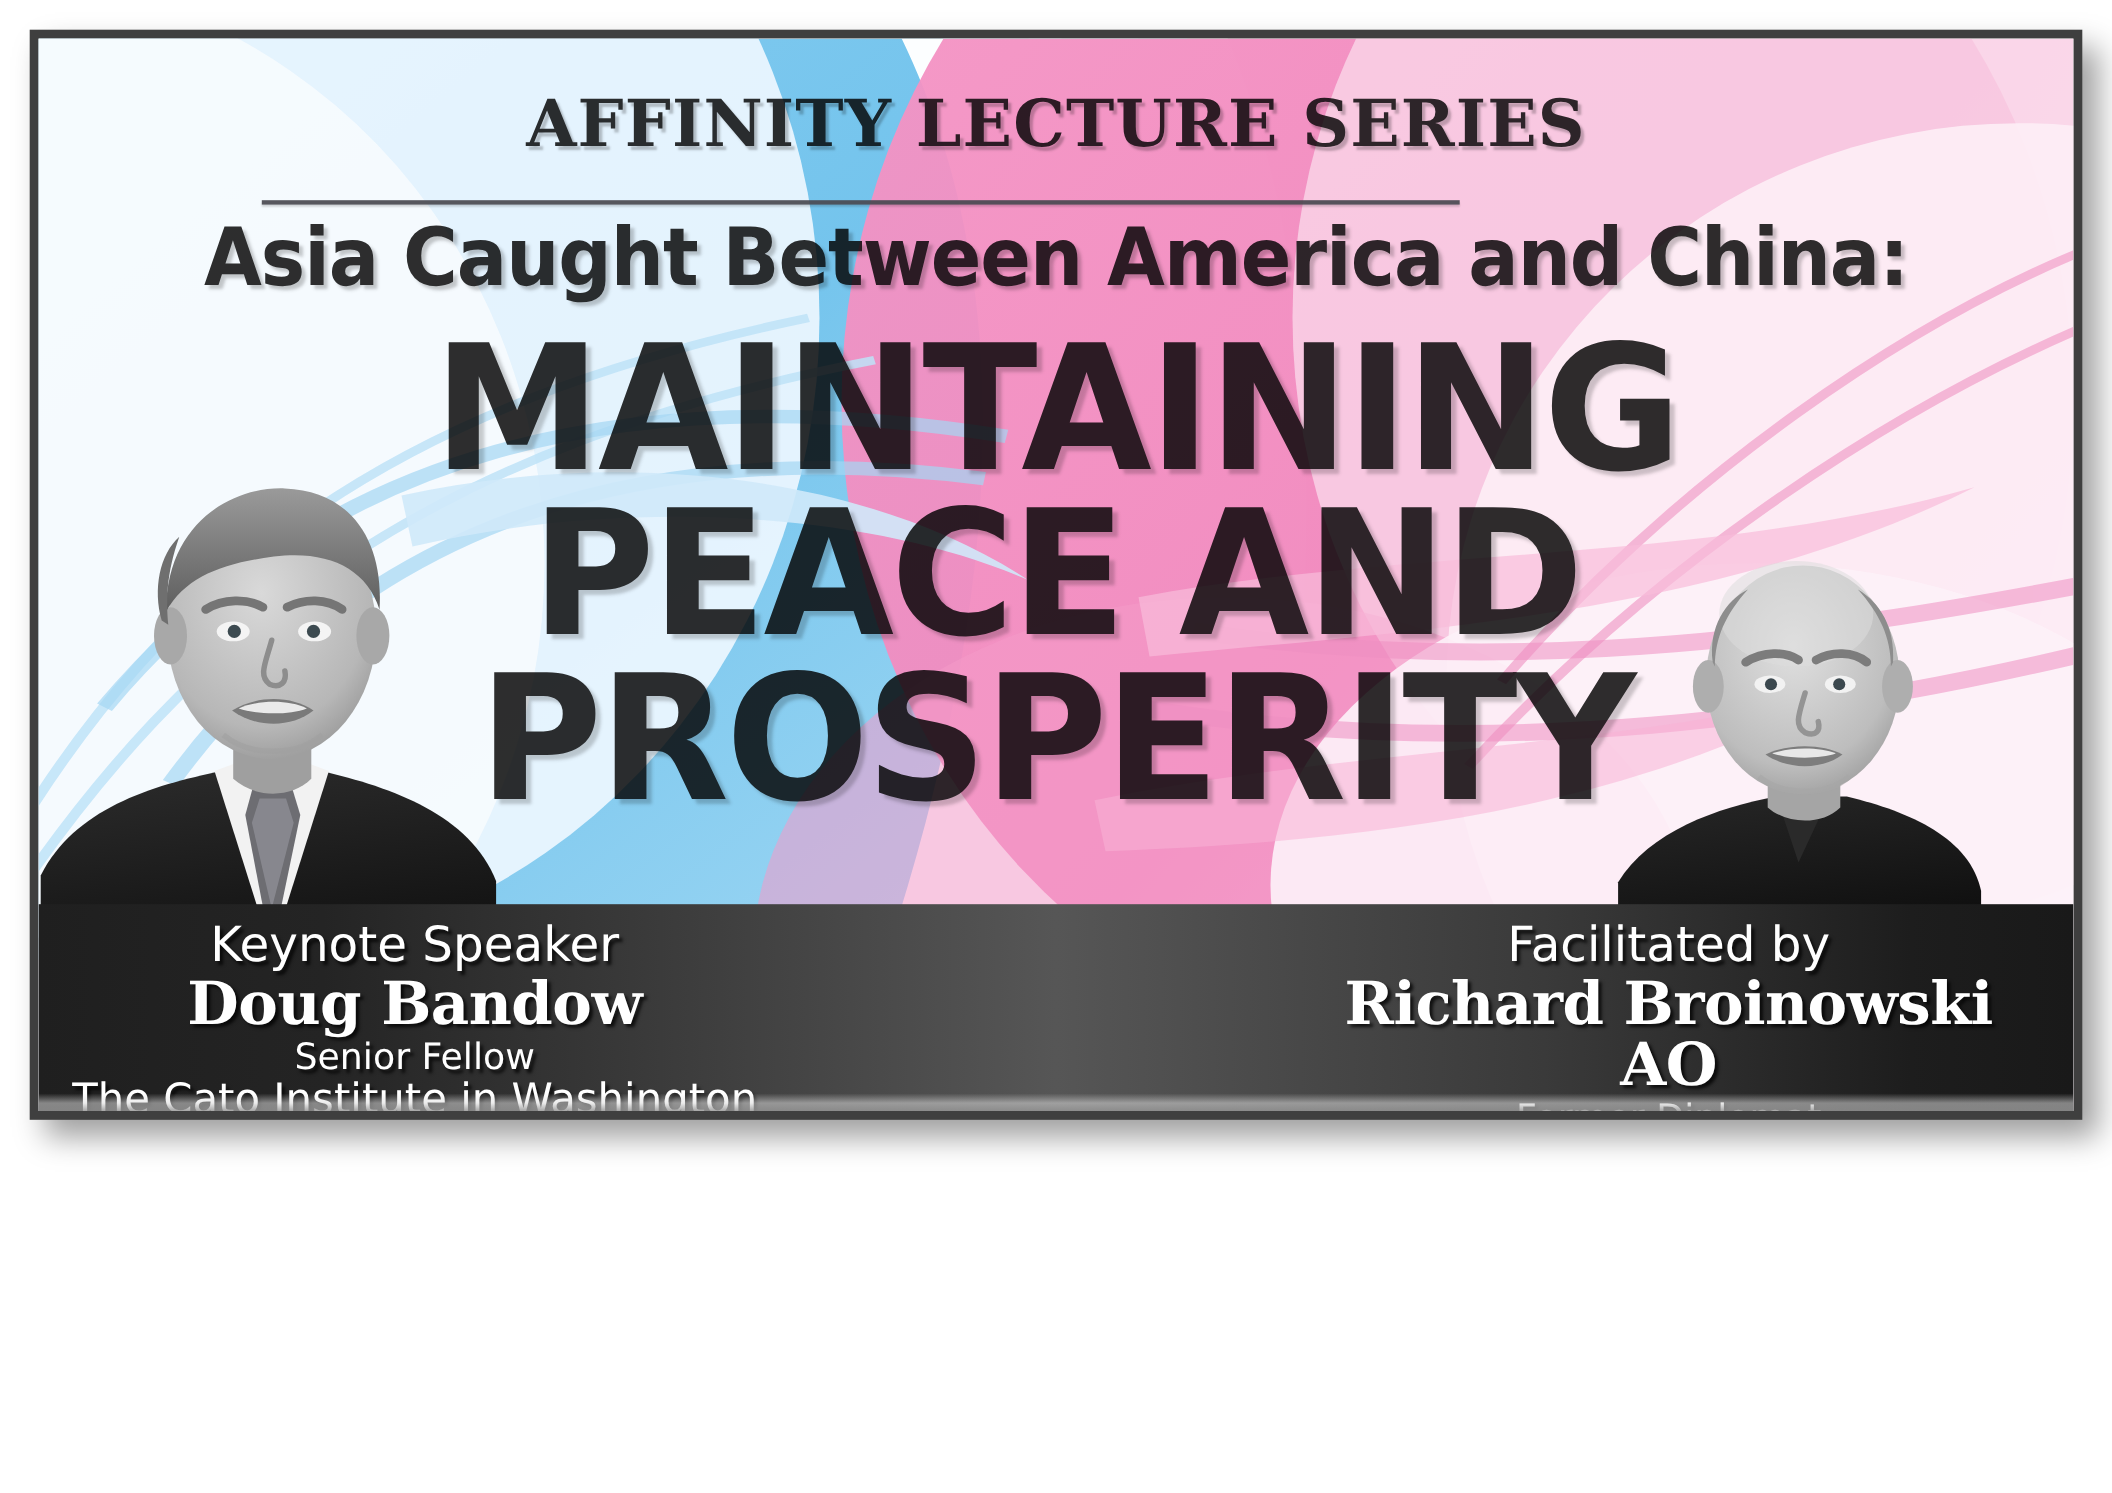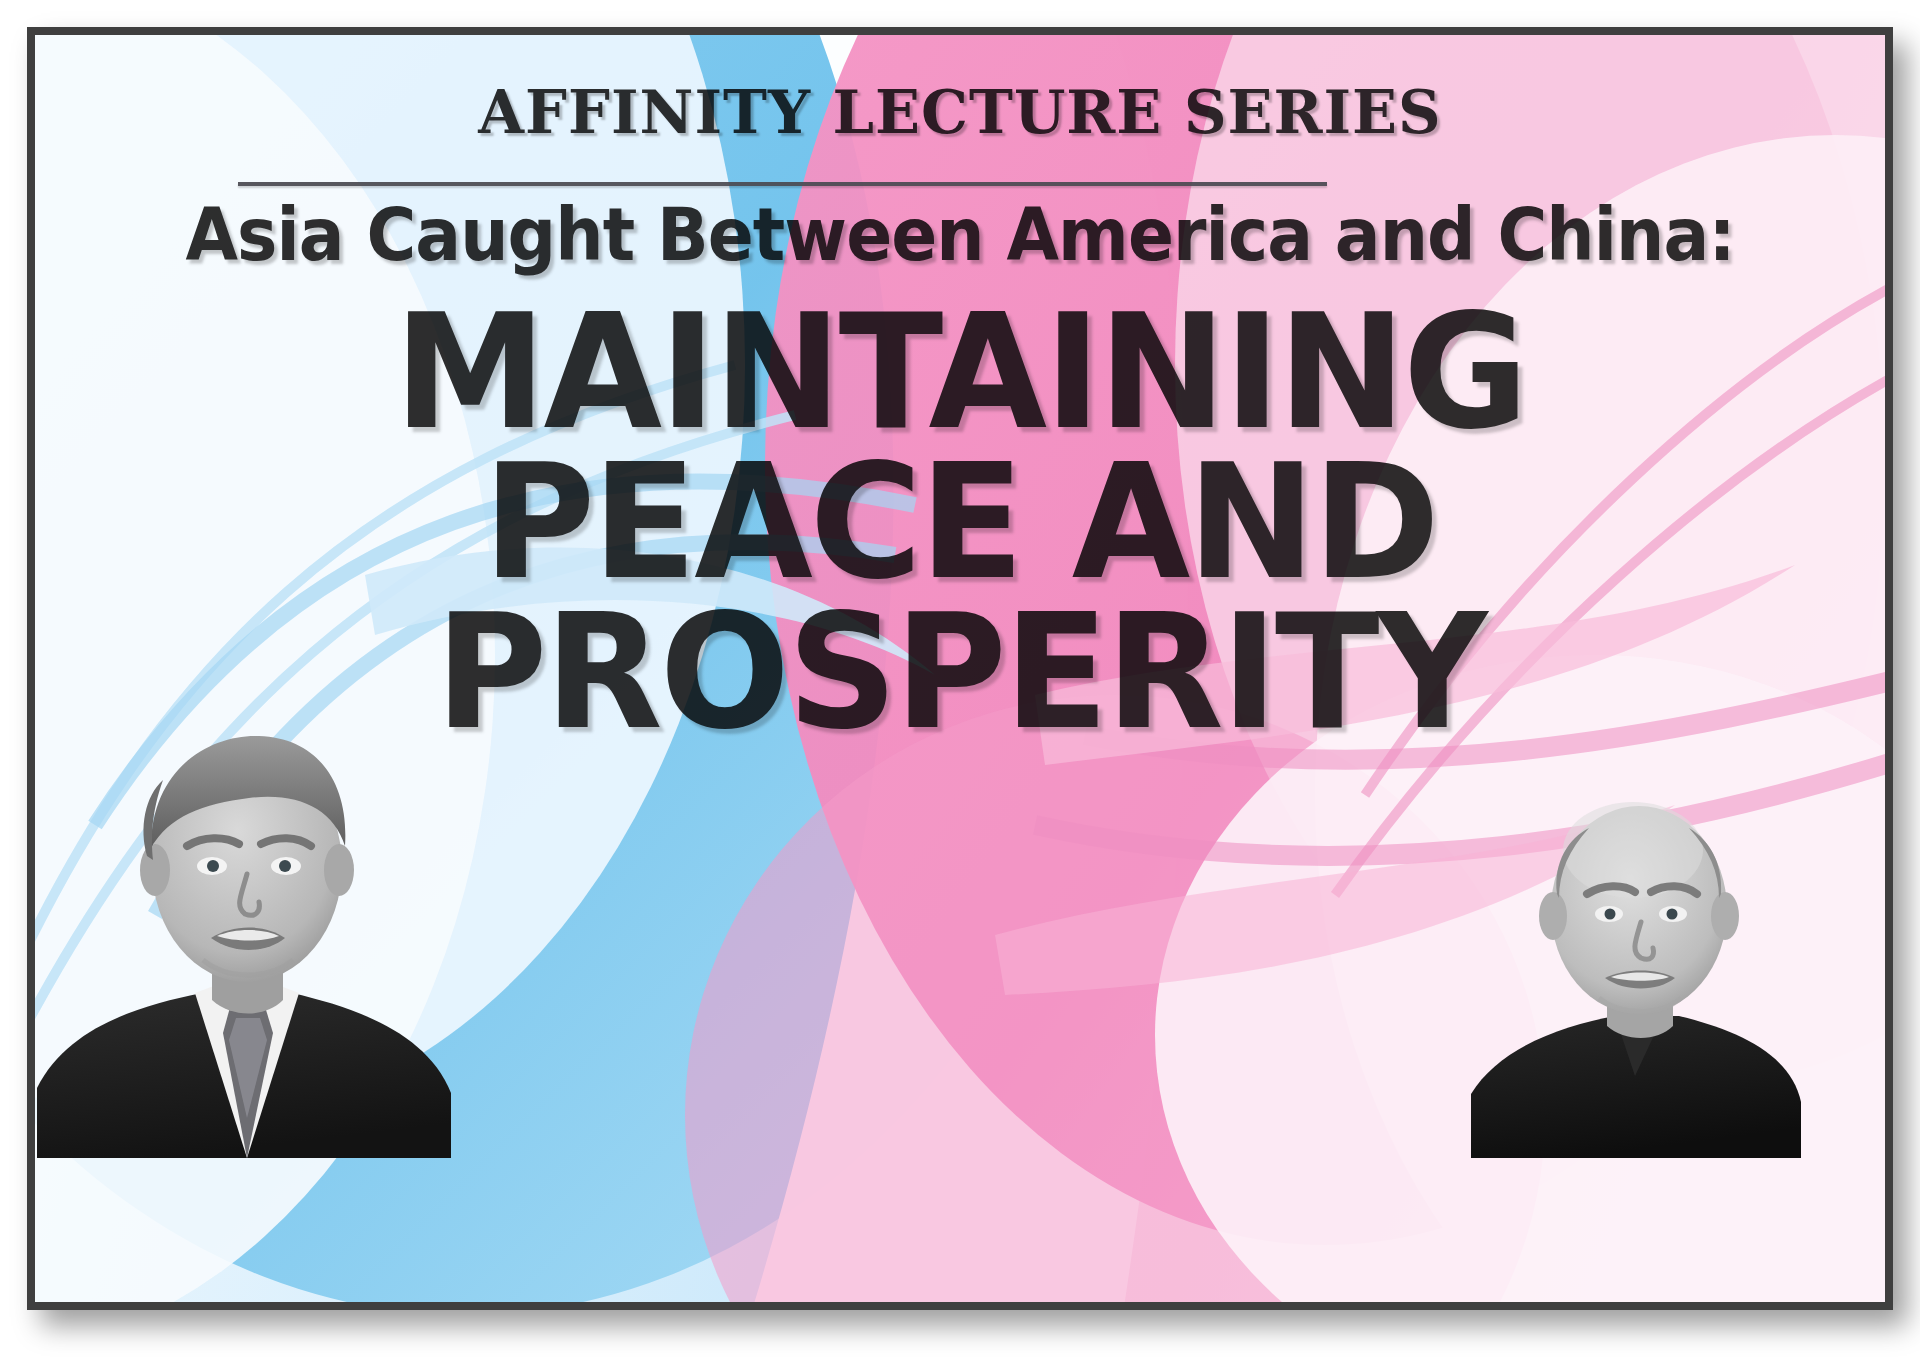--- a/index.html
+++ b/index.html
@@ -2,21 +2,21 @@
 <html><head>
 <meta charset="utf-8">
 <style>
   html,body{margin:0;padding:0;background:#ffffff;}
   body{width:1920px;height:1357px;overflow:hidden;font-family:"Liberation Sans",sans-serif;}
 
   #poster-root{position:relative;width:1920px;height:1357px;background:#ffffff;}
 
   
   .frame{
-    position:absolute;left:27px;top:27px;width:1866px;height:1283px;
+    position:absolute;left:27px;top:27px;width:1866px;height:991px;
     background:#3f3f3f;
     box-shadow:14px 16px 26px rgba(0,0,0,.38);
     box-sizing:border-box;
   }
   .frame-inner{
     position:absolute;left:8px;top:8px;right:8px;bottom:8px;
     overflow:hidden;background:#ffffff;
   }
 
   
@@ -288,17 +288,33 @@
             <circle cx="207" cy="156" r="5.5" fill="#3b484e"></circle>
 
             <path d="M176 164 C 170 184, 166 194, 176 200 C 186 204, 190 198, 188 190" stroke="#949494" stroke-width="5" fill="none" stroke-linecap="round"></path>
 
             <path d="M140 220 C 160 210, 192 210, 210 220 C 192 234, 160 234, 140 220 Z" fill="#7d7d7d"></path>
             <path d="M146 219 C 162 213, 190 213, 204 219 C 190 224, 162 224, 146 219 Z" fill="#e8e8e8"></path>
             <path d="M134 240 C 156 258, 196 258, 216 240" stroke="#a6a6a6" stroke-width="5" fill="none" opacity="0.6"></path>
           </svg>
         </div>
 
+        <div class="speaker-bar">
+
+          <div class="sp-block" id="speaker-left">
+            <div class="sp-role">Keynote Speaker</div>
+            <div class="sp-name">Doug Bandow</div>
+            <div class="sp-title">Senior Fellow</div>
+            <div class="sp-org">The Cato Institute in Washington</div>
+          </div>
+
+          <div class="sp-block" id="speaker-right">
+            <div class="sp-role">Facilitated by</div>
+            <div class="sp-name">Richard Broinowski AO</div>
+            <div class="sp-title">Former Diplomat</div>
+          </div>
+
+        </div>
 
       </div>
     </div>
   </div>
 </div>
 
 </body></html>

